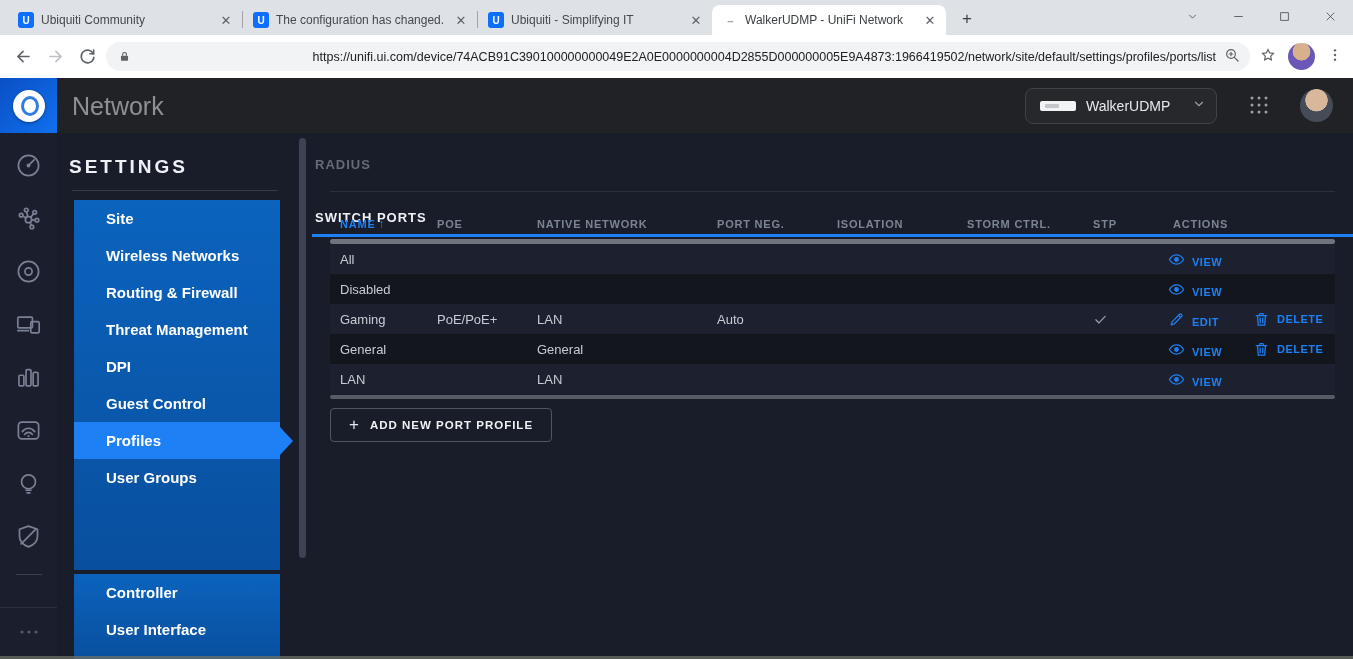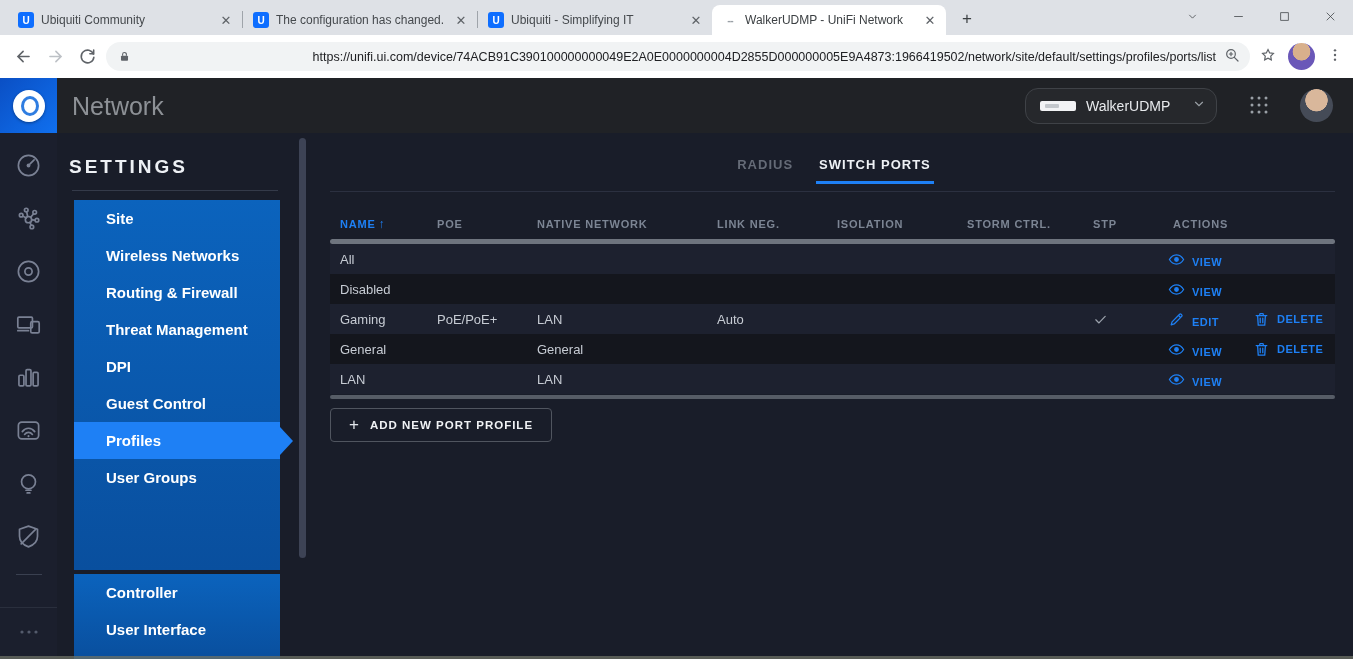--- a/index.html
+++ b/index.html
@@ -46,21 +46,21 @@
   .logo-tile { position:absolute; left:0; top:0; width:57px; height:55px;
     background:linear-gradient(135deg,#0a4fc4 0%, #1070ef 100%);
     display:flex; align-items:center; justify-content:center; }
   .logo-ap { width:32px; height:32px; border-radius:50%;
     background:radial-gradient(circle at 42% 38%, #ffffff 0 100%);
     box-shadow:0 1px 3px rgba(0,0,0,.4); position:relative; }
   .logo-ap::after { content:""; position:absolute; left:8px; top:6px; width:12px; height:14px;
     border:3px solid #2f7de1; border-radius:50%; }
   .app-title { position:absolute; left:72px; top:14px; font-size:25px; color:#8d9196; }
   .device-selector { position:absolute; right:136px; top:10px; width:192px; height:36px;
-    border:1px solid #3f4247; border-radius:13px; background:#26282c;
+    border:1px solid #3f4247; border-radius:8px; background:#26282c;
     display:flex; align-items:center; padding:0 10px 0 14px; gap:10px; }
   .device-thumb { width:36px; height:10px; background:#f2f3f5; border-radius:2px; position:relative; flex:none; }
   .device-thumb::after { content:""; position:absolute; left:5px; top:3px; width:14px; height:4px;
     background:#c3c7cc; border-radius:1px; }
   .device-name { flex:1; color:#e8eaed; font-size:14px; }
   .device-selector svg, .content-scroll { flex:none; }
   .chev svg { width:14px; height:14px; fill:none; stroke:#9aa0a6; stroke-width:2; stroke-linecap:round; }
   .grid-dots { position:absolute; right:82px; top:15px; }
   .grid-dots svg { width:24px; height:24px; fill:#9aa0a6; }
   .avatar-lg { position:absolute; right:20px; top:11px; width:33px; height:33px; border-radius:50%;
@@ -90,21 +90,21 @@
     color:#ffffff; font-size:15px; font-weight:600; }
   .menu-item.active { background:#1e80f5; }
   .menu-item.active::after { content:""; position:absolute; right:-13px; top:50%; margin-top:-14px;
     border-top:14px solid transparent; border-bottom:14px solid transparent; border-left:13px solid #1e80f5; }
   .panel-scrollbar { position:absolute; left:242px; top:5px; width:7px; height:420px;
     background:#3d4355; border-radius:4px; }
 
   
   .main { position:absolute; left:315px; top:133px; width:1038px; height:526px; background:#191d29; }
   .content-tabs { position:absolute; left:0; top:24px; width:1038px; display:flex;
-    justify-content:center; gap:26px; }
+    justify-content:center; gap:26px;flex-direction:column; }
   .ctab { position:relative; font-size:13px; font-weight:600; letter-spacing:1px; color:#656b77;
     padding-bottom:12px; }
   .ctab.active { color:#eef1f5; }
   .ctab.active::after { content:""; position:absolute; left:-3px; right:-3px; bottom:0; height:3px;
     background:#1e80f5; }
   .content-divider { position:absolute; left:15px; top:58px; width:1005px; height:1px; background:#2b3040; }
 
   .table { position:absolute; left:15px; top:78px; width:1005px; }
   .trow, .thead { display:grid; grid-template-columns:97px 100px 180px 120px 130px 126px 80px 1fr;
     align-items:center; }
@@ -362,21 +362,21 @@
   </div>
   <div class="content-divider"></div>
 
   <div class="table">
     <div class="thead">
       <div class="th sorted">
         <span>NAME</span><span class="sort-arrow">↑</span>
       </div>
       <div class="th">POE</div>
       <div class="th">NATIVE NETWORK</div>
-      <div class="th">LINK NEG.</div>
+      <div class="th">PORT NEG.</div>
       <div class="th">ISOLATION</div>
       <div class="th">STORM CTRL.</div>
       <div class="th">STP</div>
       <div class="th">ACTIONS</div>
     </div>
     <div class="hscrollbar"></div>
 
     <div>
 
       <div class="trow">

